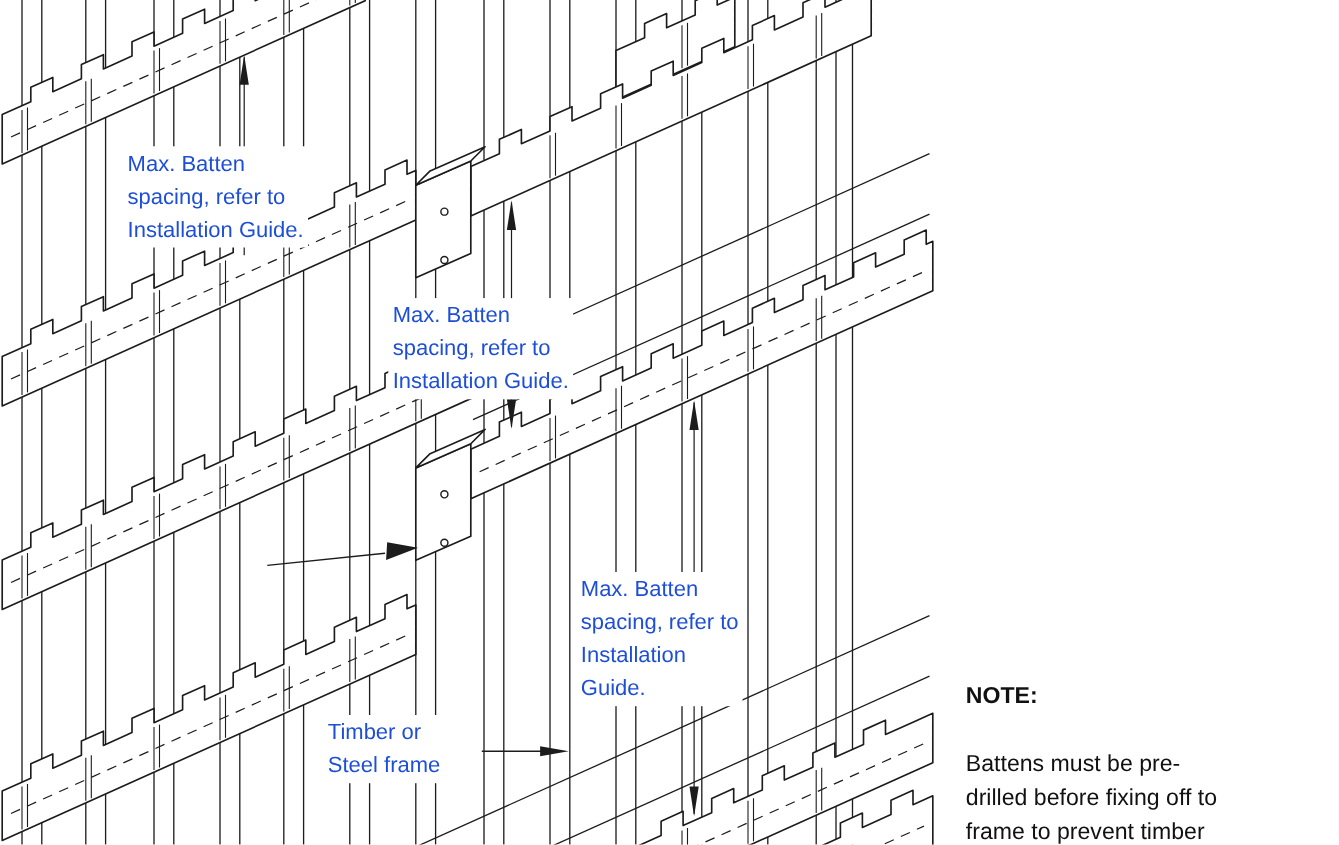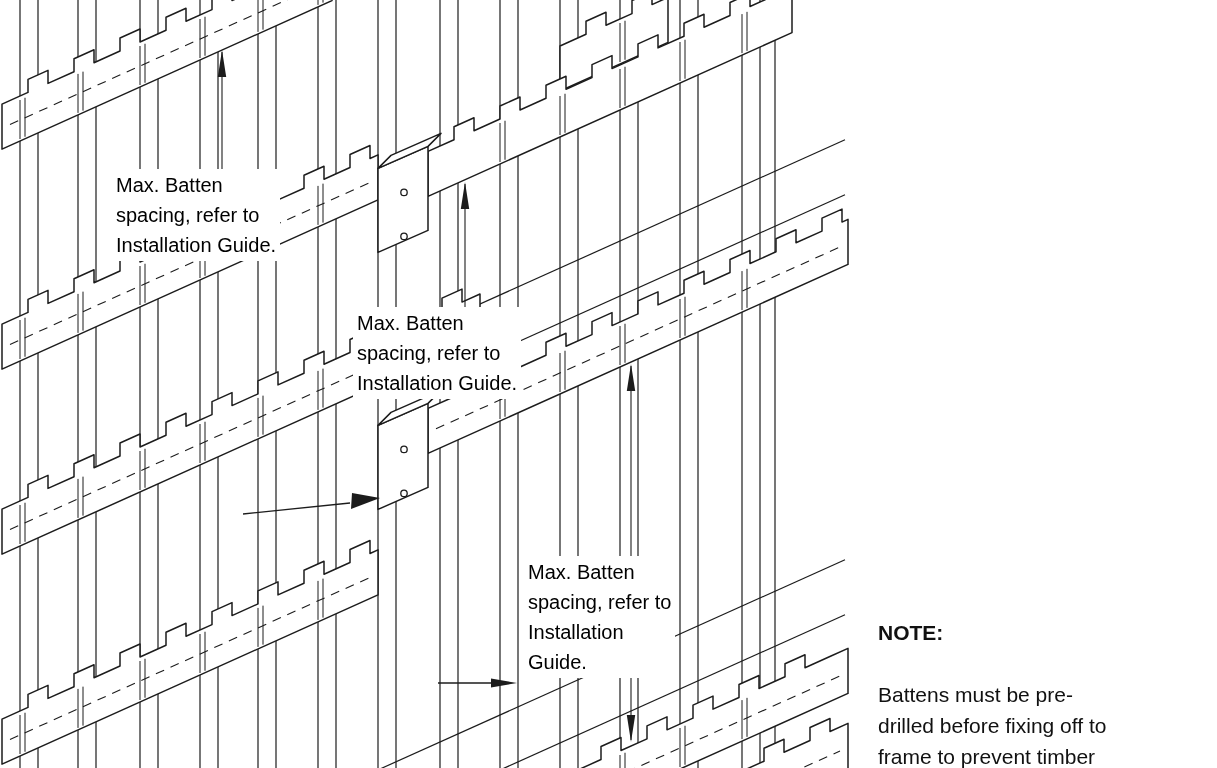--- a/index.html
+++ b/index.html
@@ -16,22 +16,21 @@
     color:#111;
   }
   #diagram-svg{position:absolute;left:0;top:0;}
   .anno{
     position:absolute;
     background:var(--bg);
     white-space:pre-line;
     font-size:20px;
     line-height:30px;
     padding:1px 4px;
-    color:#000000;
-    margin-top:36px;
+    color:#1d4ed8;
   }
   .note{
     position:absolute;
     left:878px;top:586px;
     width:312px;
     font-size:21px;
     line-height:31px;
     white-space:pre-line;
     color:#111;
   }
@@ -199,20 +198,22 @@
   <div class="anno" style="left:353px;top:271px;">Max. Batten
 spacing, refer to
 Installation Guide.</div>
 
   <div class="anno" style="left:524px;top:520px;">Max. Batten
 spacing, refer to
 Installation
 Guide.</div>
 
 
+  <div class="anno" style="left:294px;top:650px;">Timber or
+Steel frame</div>
 
   <div class="note">
     <div class="note-heading">NOTE:</div>
     <div class="note-body">Battens must be pre-
 drilled before fixing off to
 frame to prevent timber
 splitting.</div>
   </div>
 
 </div>

